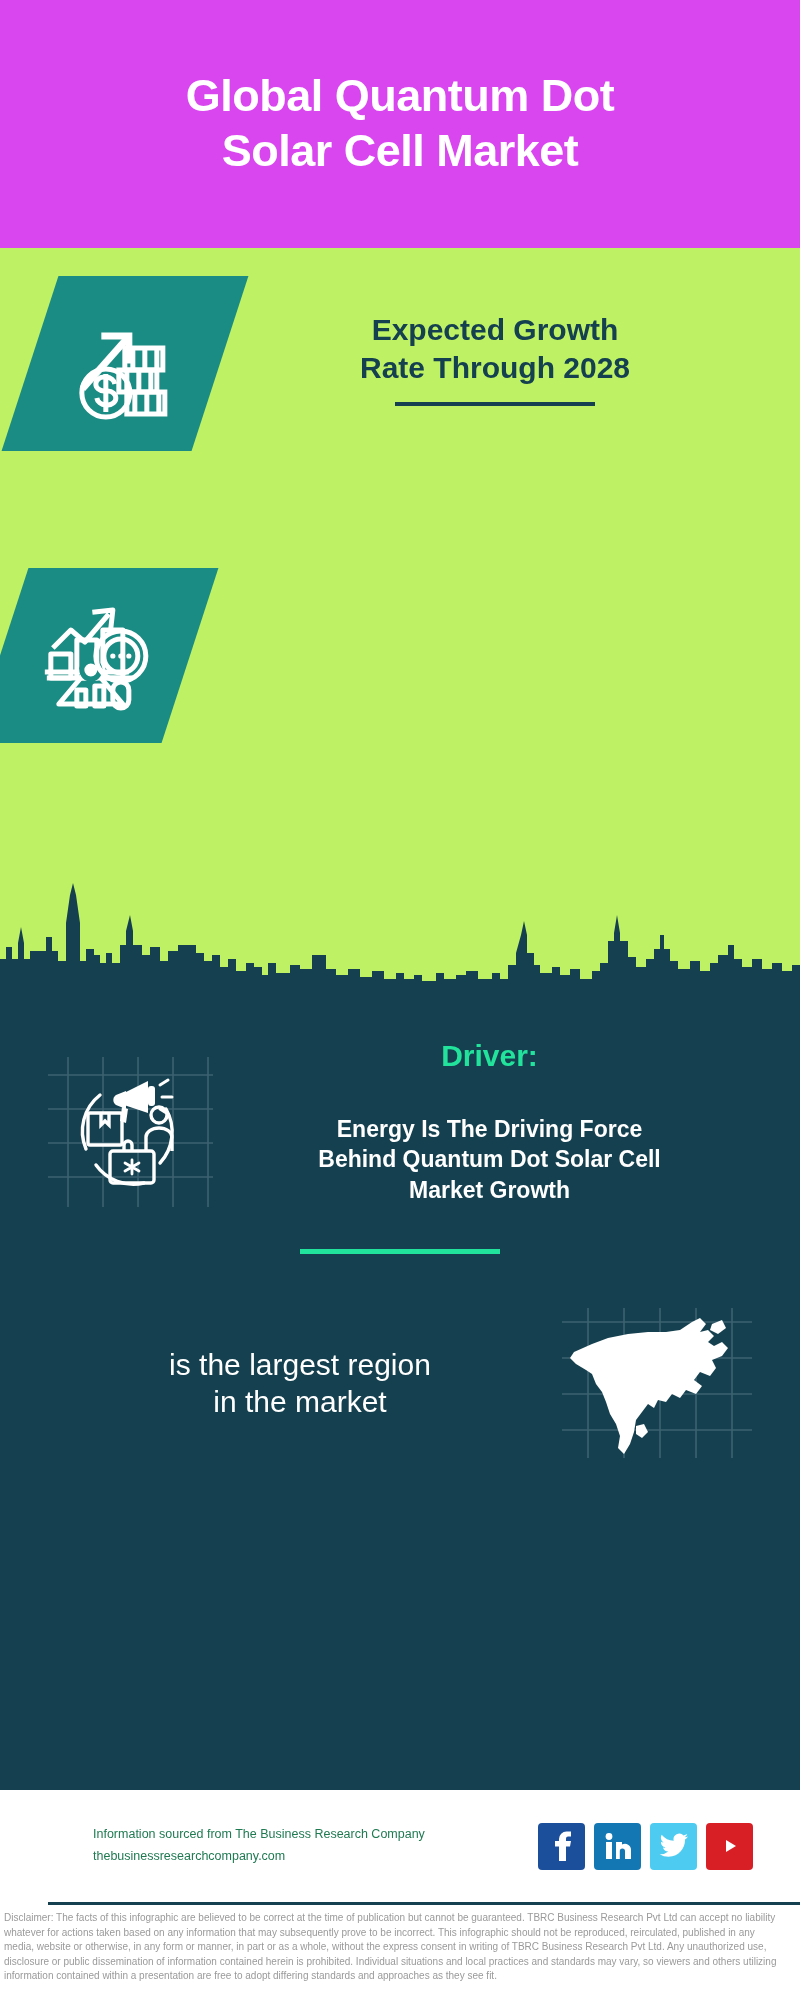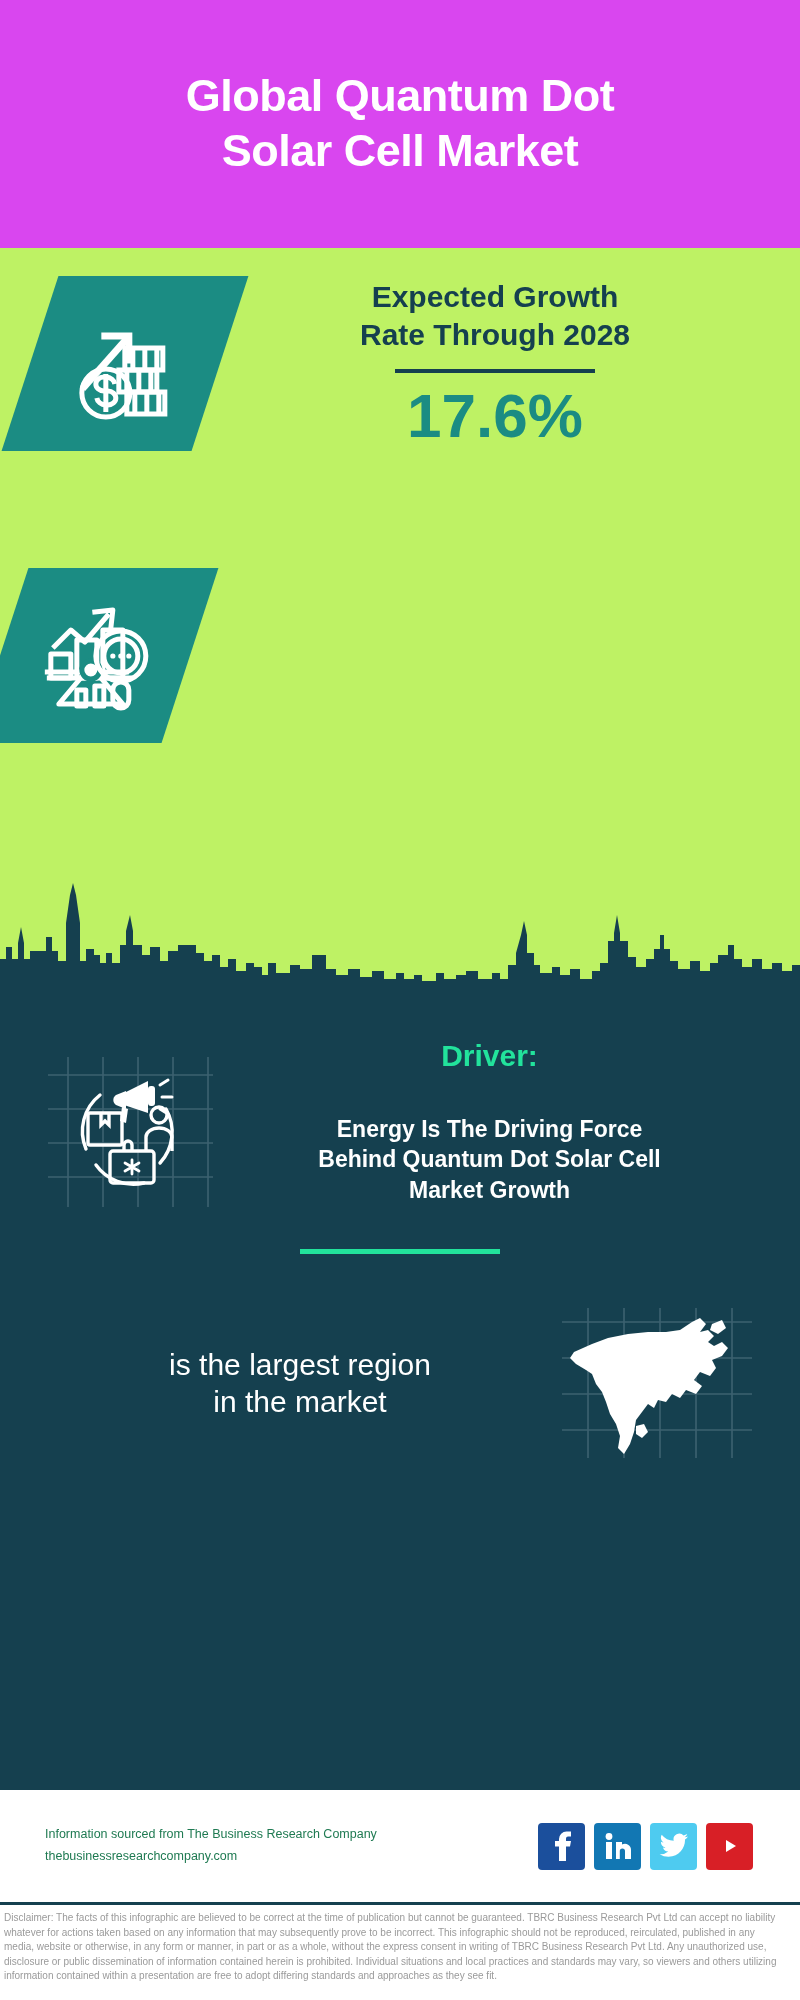--- a/index.html
+++ b/index.html
@@ -123,20 +123,21 @@
   }
   .map-box { width:190px; height:150px; position:relative; flex:0 0 auto; margin-right:24px; }
 
   
   .footer {
     background:#ffffff;
     height:115px;
     display:flex; align-items:center;
     padding:0 45px;
     border-bottom:3px solid #15404f;
+    margin-left:48px;
   }
   .footer-credit { flex:1 1 auto; }
   .footer-credit div {
     color:#1f7a52;
     font-size:12.5px;
     line-height:1.75;
   }
   .social { display:flex; gap:9px; align-items:center; margin-right:2px; }
   .soc {
     width:47px; height:47px; border-radius:4px;
@@ -192,21 +193,20 @@
             <path d="M46 76 a10 8 0 0 0 -9 -7 h-2 a8 7 0 0 0 0 14 h4 a8 7 0 0 1 0 14 h-2 a10 8 0 0 1 -9 -7" fill="none" stroke="#ffffff" stroke-width="5"></path>
           </svg>
         </div>
       </div>
       <div class="stat-text">
         <div class="stat-label">
           <span>Expected Growth</span><br>
           <span>Rate Through 2028</span>
         </div>
         <div class="rule"></div>
-        <div class="stat-value">17.6%</div>
       </div>
     </div>
 
     <div class="stat-row stat-row-2">
       <div class="para">
         <div class="para-inner">
           <svg width="116" height="112" viewBox="0 0 116 112">
             <g fill="none" stroke="#ffffff" stroke-width="5" stroke-linejoin="round">
               <path d="M16 48 L34 30 L48 42 L72 14"></path>
               <path d="M58 12 L76 10 L74 28" stroke-linecap="square"></path>

